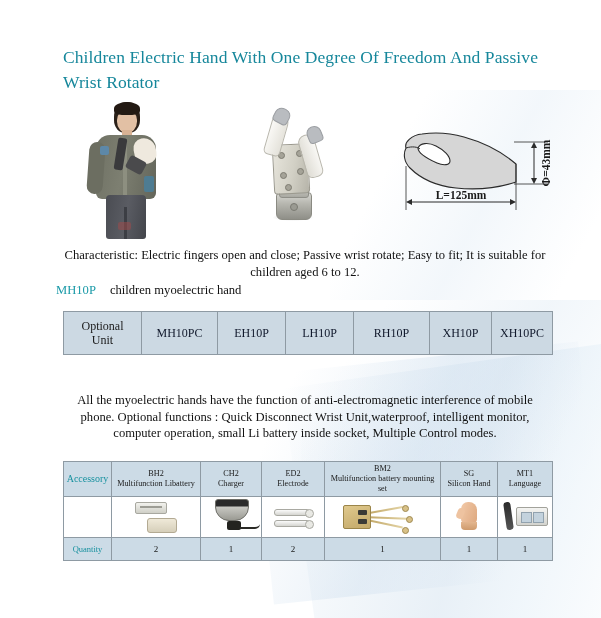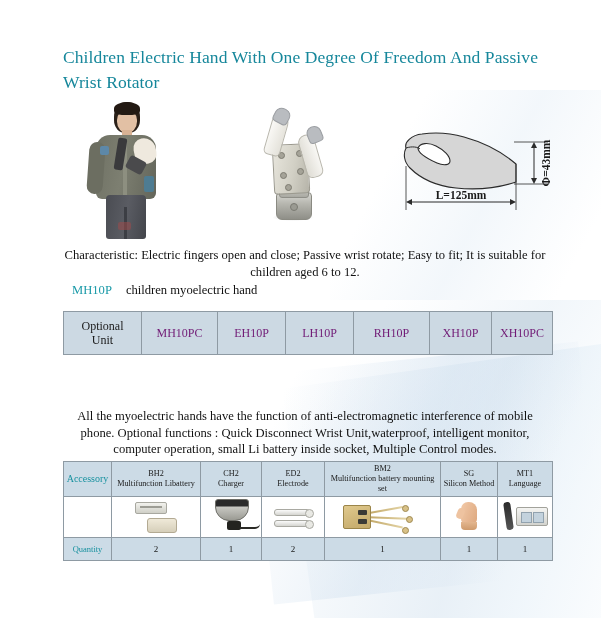--- a/index.html
+++ b/index.html
@@ -239,25 +239,25 @@
   .para {
     position: absolute;
     left: 63px;
     width: 484px;
     font-size: 12.6px;
     line-height: 16.5px;
     color: #111;
     text-align: center;
   }
   .para-characteristic { top: 247px; }
-  .para-optional { top: 408px; }
+  .para-optional { top: 392px; }
 
   .model-line {
     position: absolute;
-    left: 72px; top: 283px;
+    left: 56px; top: 283px;
     font-size: 12.6px;
     color: #111;
   }
   .model-line .code {
     color: #1a9aa8;
     margin-right: 14px;
   }
 
   
   .tbl-modes {
@@ -273,21 +273,21 @@
     vertical-align: middle;
     font-size: 12px;
     line-height: 14px;
     padding: 5px 2px;
     height: 30px;
   }
   .tbl-modes tr.head td {
     background: #ccd9e3;
     height: 32px;
   }
-  .tbl-modes tr.head td.teal { color: #701a75; }
+  .tbl-modes tr.head td.teal { color: #0f172a; }
   .tbl-modes tr.body td { background: #ffffff; }
 
   
   .tbl-acc {
     position: absolute;
     left: 63px; top: 461px;
     width: 489px;
     border-collapse: collapse;
     table-layout: fixed;
   }
@@ -544,21 +544,21 @@
         <td>
           <span>ED2</span><br>
           <span>Electrode</span>
         </td>
         <td>
           <span>BM2</span><br>
           <span>Multifunction battery mounting set</span>
         </td>
         <td>
           <span>SG</span><br>
-          <span>Silicon Method</span>
+          <span>Silicon Hand</span>
         </td>
         <td>
           <span>MT1</span><br>
           <span>Language</span>
         </td>
       </tr>
 
       <tr class="pics">
         <td></td>
         <td>

